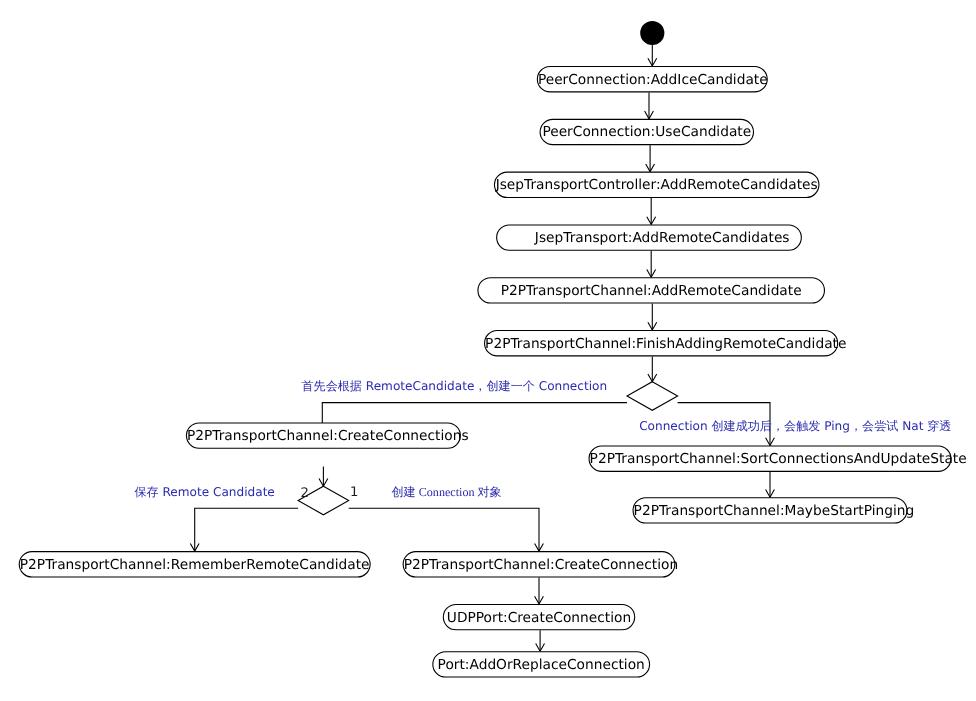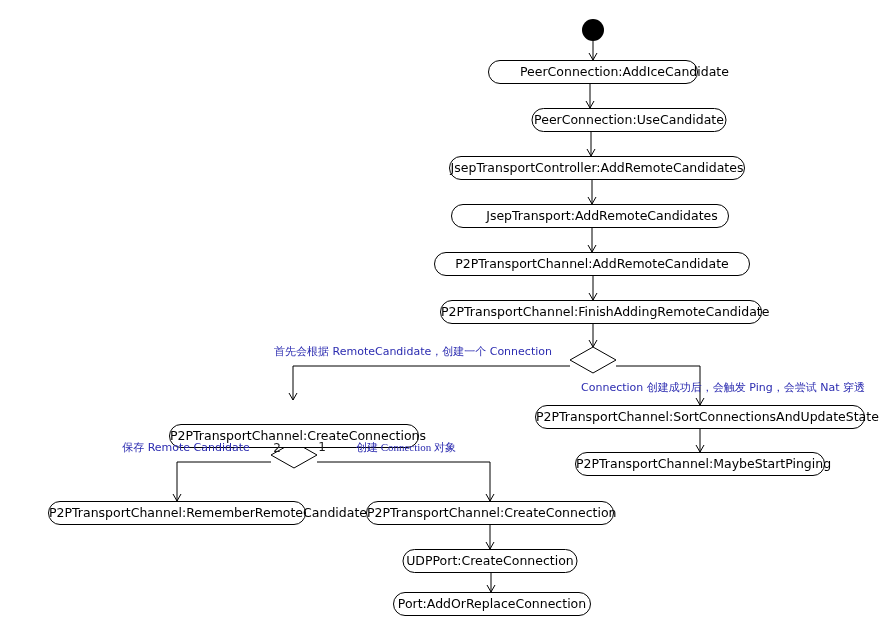--- a/index.html
+++ b/index.html
@@ -118,30 +118,30 @@
       <path d="M490,525 L490,549"></path>
       <path d="M486,542 L490,549 L494,542"></path>
 
       <path d="M491,573 L491,592"></path>
       <path d="M487,585 L491,592 L495,585"></path>
     </g>
   </svg>
 
   <div class="start-node" style="left:593px; top:30px;"></div>
 
-  <div class="node" style="left:593px; top:72px; width:210px;padding-left:31px;">PeerConnection:AddIceCandidate</div>
-  <div class="node" style="left:588px; top:120px; width:195px;margin-left:41px;">PeerConnection:UseCandidate</div>
+  <div class="node" style="left:593px; top:72px; width:210px;">PeerConnection:AddIceCandidate</div>
+  <div class="node" style="left:588px; top:120px; width:195px;">PeerConnection:UseCandidate</div>
   <div class="node" style="left:597px; top:168px; width:296px;">JsepTransportController:AddRemoteCandidates</div>
   <div class="node" style="left:590px; top:216px; width:278px;padding-left:24px;">JsepTransport:AddRemoteCandidates</div>
   <div class="node" style="left:592px; top:264px; width:316px;">P2PTransportChannel:AddRemoteCandidate</div>
   <div class="node" style="left:601px; top:312px; width:322px;">P2PTransportChannel:FinishAddingRemoteCandidate</div>
-  <div class="node" style="left:294px; top:396px; width:250px;margin-top:40px;">P2PTransportChannel:CreateConnections</div>
+  <div class="node" style="left:294px; top:396px; width:250px;">P2PTransportChannel:CreateConnections</div>
   <div class="node" style="left:700px; top:417px; width:330px;">P2PTransportChannel:SortConnectionsAndUpdateState</div>
   <div class="node" style="left:700px; top:464px; width:250px;text-align:right;">P2PTransportChannel:MaybeStartPinging</div>
-  <div class="node" style="left:177px; top:513px; width:258px;">P2PTransportChannel:RememberRemoteCandidate</div>
+  <div class="node" style="left:177px; top:513px; width:320px;">P2PTransportChannel:RememberRemoteCandidate</div>
   <div class="node" style="left:490px; top:513px; width:248px;">P2PTransportChannel:CreateConnection</div>
   <div class="node" style="left:490px; top:561px; width:175px;">UDPPort:CreateConnection</div>
   <div class="node" style="left:492px; top:604px; width:198px;">Port:AddOrReplaceConnection</div>
 
   <div class="edge-label" style="left:413px; top:351px;">首先会根据 RemoteCandidate，创建一个 Connection</div>
   <div class="edge-label" style="left:723px; top:387px;">Connection 创建成功后，会触发 Ping，会尝试 Nat 穿透</div>
   <div class="edge-label" style="left:186px; top:447px;">保存 Remote Candidate</div>
   <div class="edge-label" style="left:406px; top:447px;font-family:Liberation Serif, serif;">创建 Connection 对象</div>
 
   <div class="guard-label" style="left:277px; top:448px;">2</div>

